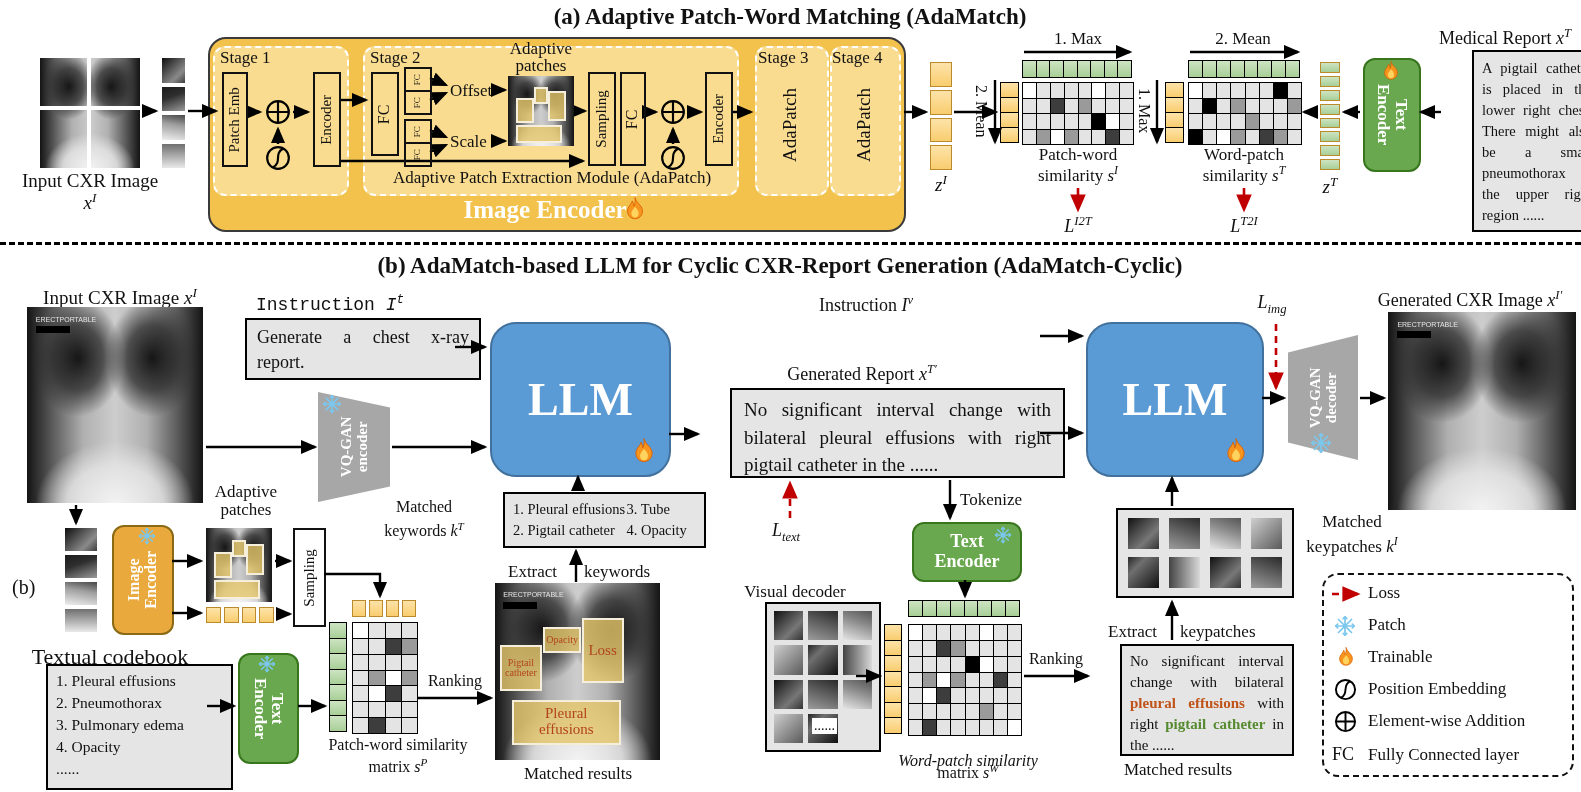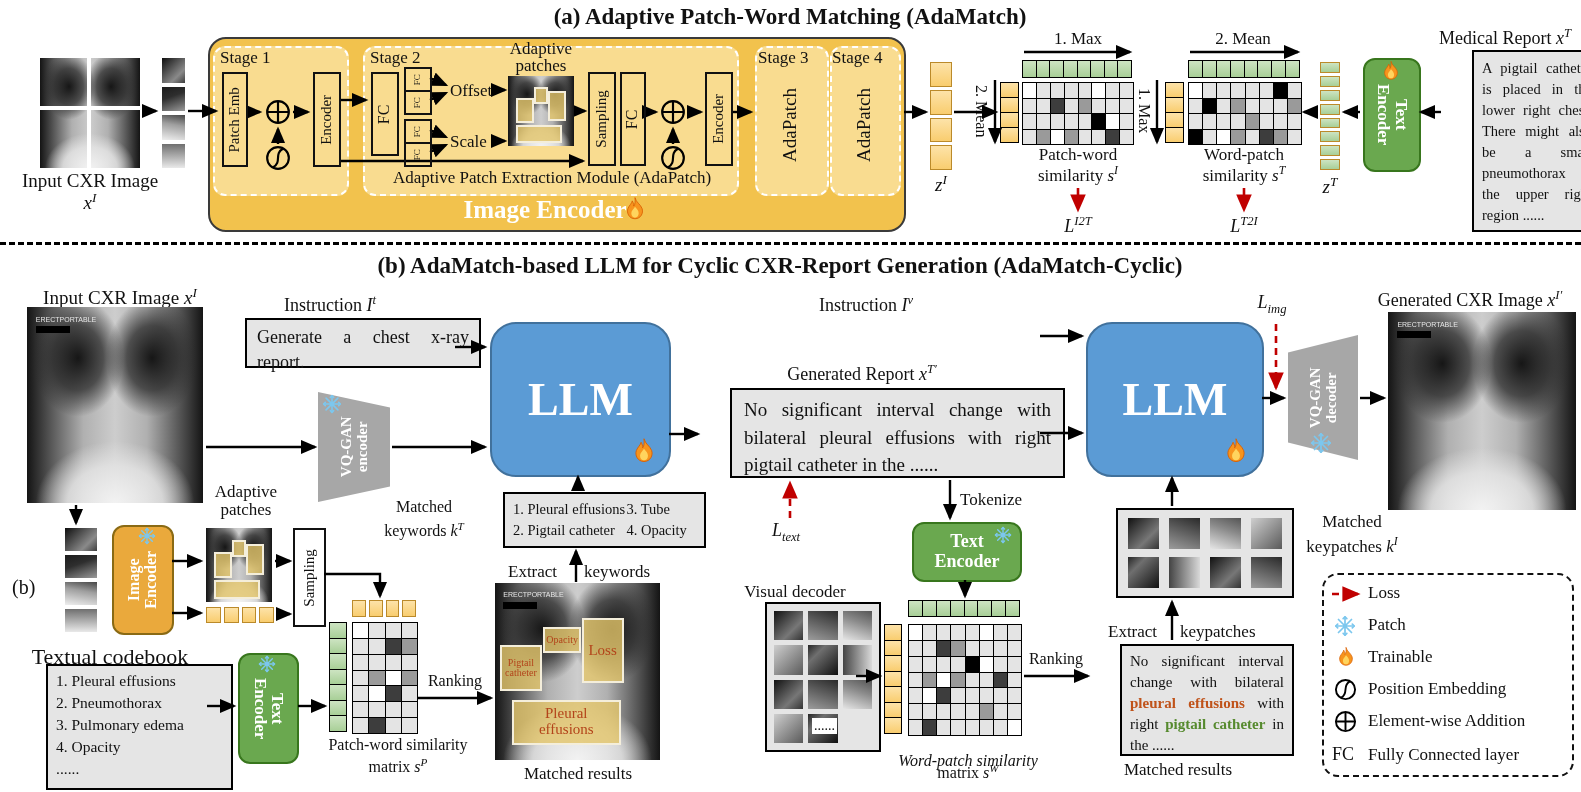--- a/index.html
+++ b/index.html
@@ -337,22 +337,22 @@
   </div>
 
   <div class="a" style="left:12px;top:576px;font-size:20px;">(b)</div>
   <div class="a mini" style="left:65px;top:528px;width:32px;height:104px;">
       <div></div>
       <div></div>
       <div></div>
       <div></div>
     </div>
 
-  <div class="a cl" style="left:330px;top:293px;font-size:18px;">Instruction <i>I<sup>t</sup></i></div>
-  <div class="a wbox" style="left:217px;top:318px;width:236px;height:50px;padding:5px 10px;box-sizing:border-box;font-size:18px;text-align:justify;line-height:1.4;">Generate a chest x-ray report.</div>
+  <div class="a cl" style="left:330px;top:293px;font-size:18px;font-family:Liberation Mono, monospace;">Instruction <i>I<sup>t</sup></i></div>
+  <div class="a wbox" style="left:217px;top:318px;width:236px;height:62px;padding:5px 10px;box-sizing:border-box;font-size:18px;text-align:justify;line-height:1.4;">Generate a chest x-ray report.</div>
 
   <div class="a trap ctr" style="left:318px;top:392px;width:72px;height:110px;clip-path:polygon(0 0,100% 14%,100% 86%,0 100%);">
     <span class="r90" style="font-size:15px;">VQ-GAN<br>encoder</span>
   </div>
   <svg class="a above" style="left:322px;top:394px;width:20px;height:20px;">
       <use href="#ic-snow" width="20" height="20"></use>
     </svg>
 
   <div class="a llm ctr b" style="left:490px;top:322px;width:177px;height:151px;color:#fff;font-size:46px;">
       <span>LLM</span>

